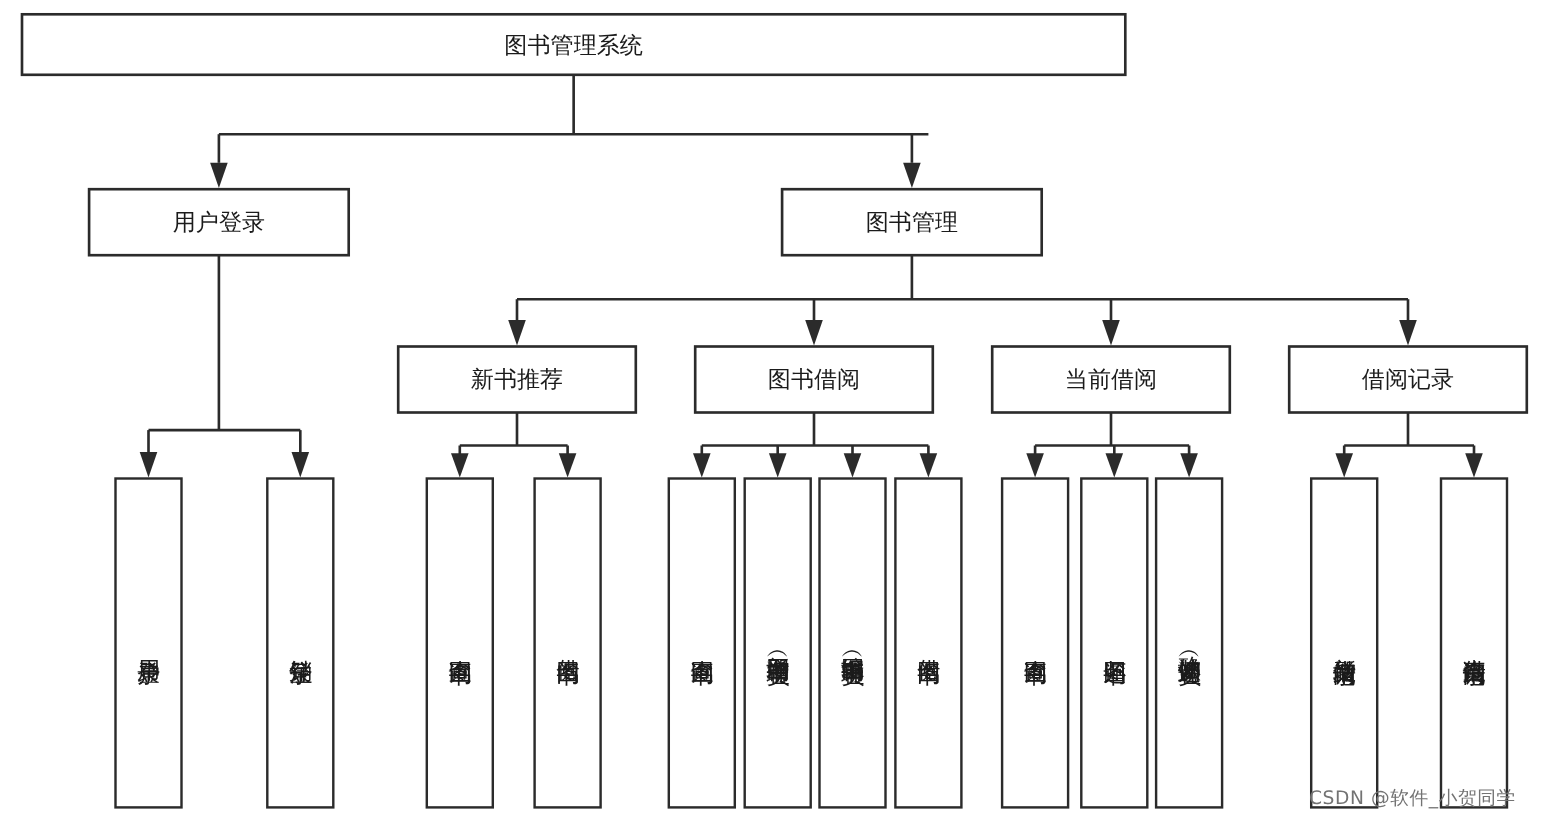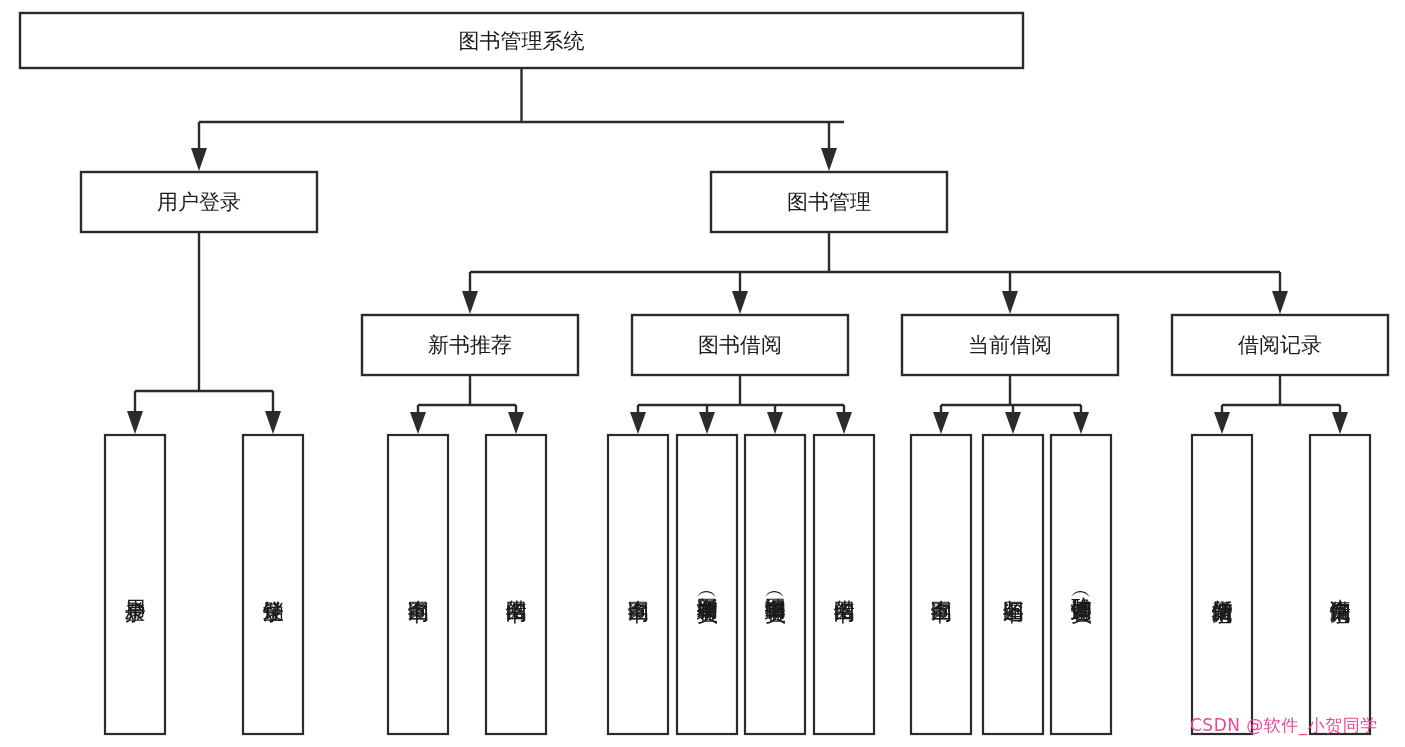--- a/index.html
+++ b/index.html
@@ -67,21 +67,21 @@
     letter-spacing: 1px;
     white-space: nowrap;
     pointer-events: none;
   }
   .watermark {
     position: absolute;
     left: 1190px;
     top: 714px;
     font-family: "DejaVu Sans", "Liberation Sans", sans-serif;
     font-size: 17px;
-    color: #ec4899;
+    color: #737373;
     white-space: nowrap;
     letter-spacing: 0.5px;
   }
 </style>
 </head>
 <body>
 
 <div id="diagram-root">
 
   <svg class="flow" viewBox="0 0 1405 747">

